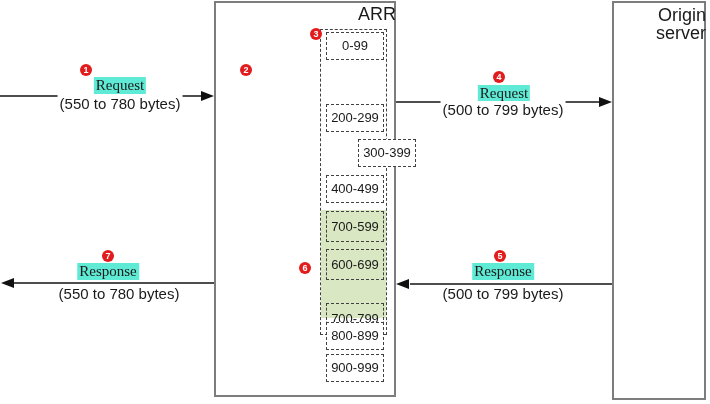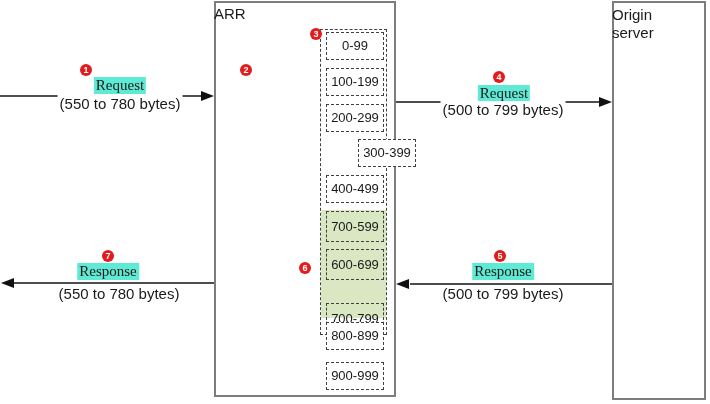--- a/index.html
+++ b/index.html
@@ -2,21 +2,21 @@
 <html style="--hl: #d9e8c3; --marker: #e21c1c; --box-border: #7d7d7d; --line: #4d4d4d; --dash: #404040;"><head>
 <meta charset="utf-8">
 <style>
   html,body { margin:0; padding:0; background:#ffffff; }
   .canvas {
     position:relative; width:710px; height:404px; overflow:hidden;
     background:#fff; color:#1a1a1a;
     font-family:"Liberation Sans", sans-serif;
   }
   .box { position:absolute; border:2px solid var(--box-border,#7d7d7d); background:#fff; box-sizing:border-box; }
-  .box-title { position:absolute; text-align:left; font-size:15px; line-height:18px; }
+  .box-title { position:absolute; text-align:right; font-size:18px; line-height:18px; }
   .hline { position:absolute; height:2px; background:var(--line,#4d4d4d); }
   .ah { position:absolute; width:0; height:0; border-top:5px solid transparent; border-bottom:5px solid transparent; }
   .ah-right { border-left:13px solid #111; }
   .ah-left  { border-right:13px solid #111; }
   .marker {
     position:absolute; width:12px; height:12px; border-radius:50%;
     background:var(--marker,#e21c1c); color:#fff; font-size:9px; font-weight:bold;
     line-height:12px; text-align:center; z-index:6;
   }
   .flow-name {
@@ -80,28 +80,27 @@
 
   <div class="box" style="left:612px; top:1px; width:94px; height:399px;"></div>
   <div class="box-title" style="left:612px; top:6px; width:94px;">
     <div>Origin</div>
     <div>server</div>
   </div>
 
   <div class="cache-col">
     <div class="cache-green"></div>
   <div class="range-box" style="top: 2px; height: 28px; line-height: 26px;"><span>0-99</span></div>
-      <div class="range-box" style="top: 38px; height: 28px; line-height: 26px;"><span>100-199</span></div>
       <div class="range-box" style="top: 74px; height: 28px; line-height: 26px;"><span>200-299</span></div>
       <div class="range-box" style="top: 109px; height: 28px; line-height: 26px; margin-left: 32px;"><span>300-399</span></div>
       <div class="range-box" style="top: 145px; height: 28px; line-height: 26px;"><span>400-499</span></div>
       <div class="range-box hl" style="top: 181px; height: 31px; line-height: 29px;"><span>700-599</span></div>
       <div class="range-box hl" style="top: 219px; height: 31px; line-height: 29px;"><span>600-699</span></div>
       <div class="range-box hl" style="top: 273px; height: 31px; line-height: 29px;"><span>700-799</span></div>
       <div class="range-box" style="top: 292px; height: 28px; line-height: 26px;"><span>800-899</span></div>
-      <div class="range-box" style="top: 332px; height: 28px; line-height: 26px;"><span>900-999</span></div>
+      <div class="range-box" style="top: 324px; height: 28px; line-height: 26px;"><span>900-999</span></div>
     </div>
 
   <div class="marker" style="left:240px; top:64px;">2</div>
   <div class="marker" style="left:310px; top:28px;">3</div>
   <div class="marker" style="left:299px; top:262px;">6</div>
 
 </div>
 
 </body></html>

